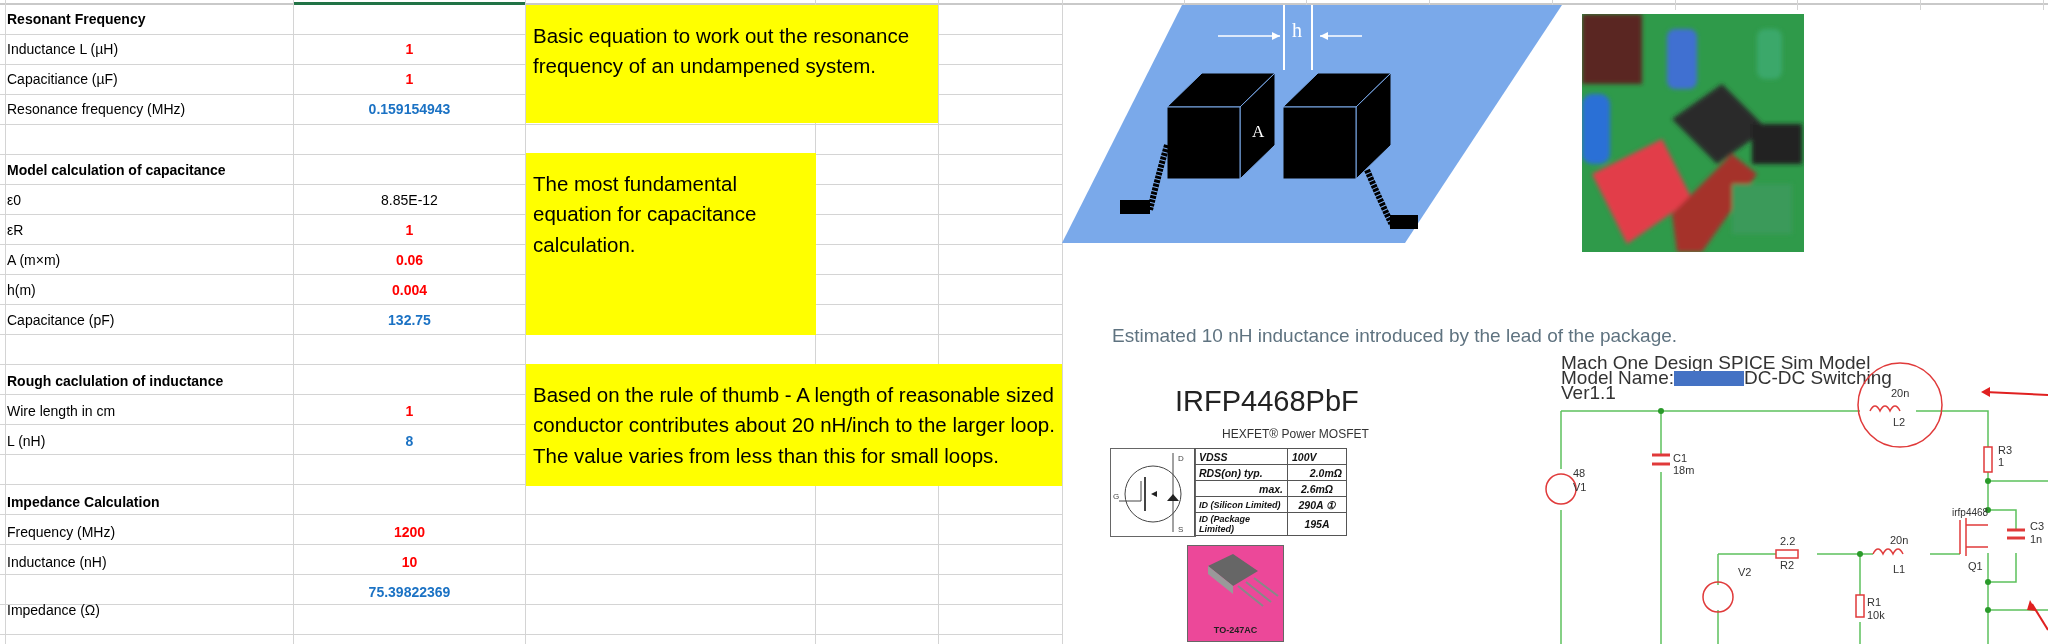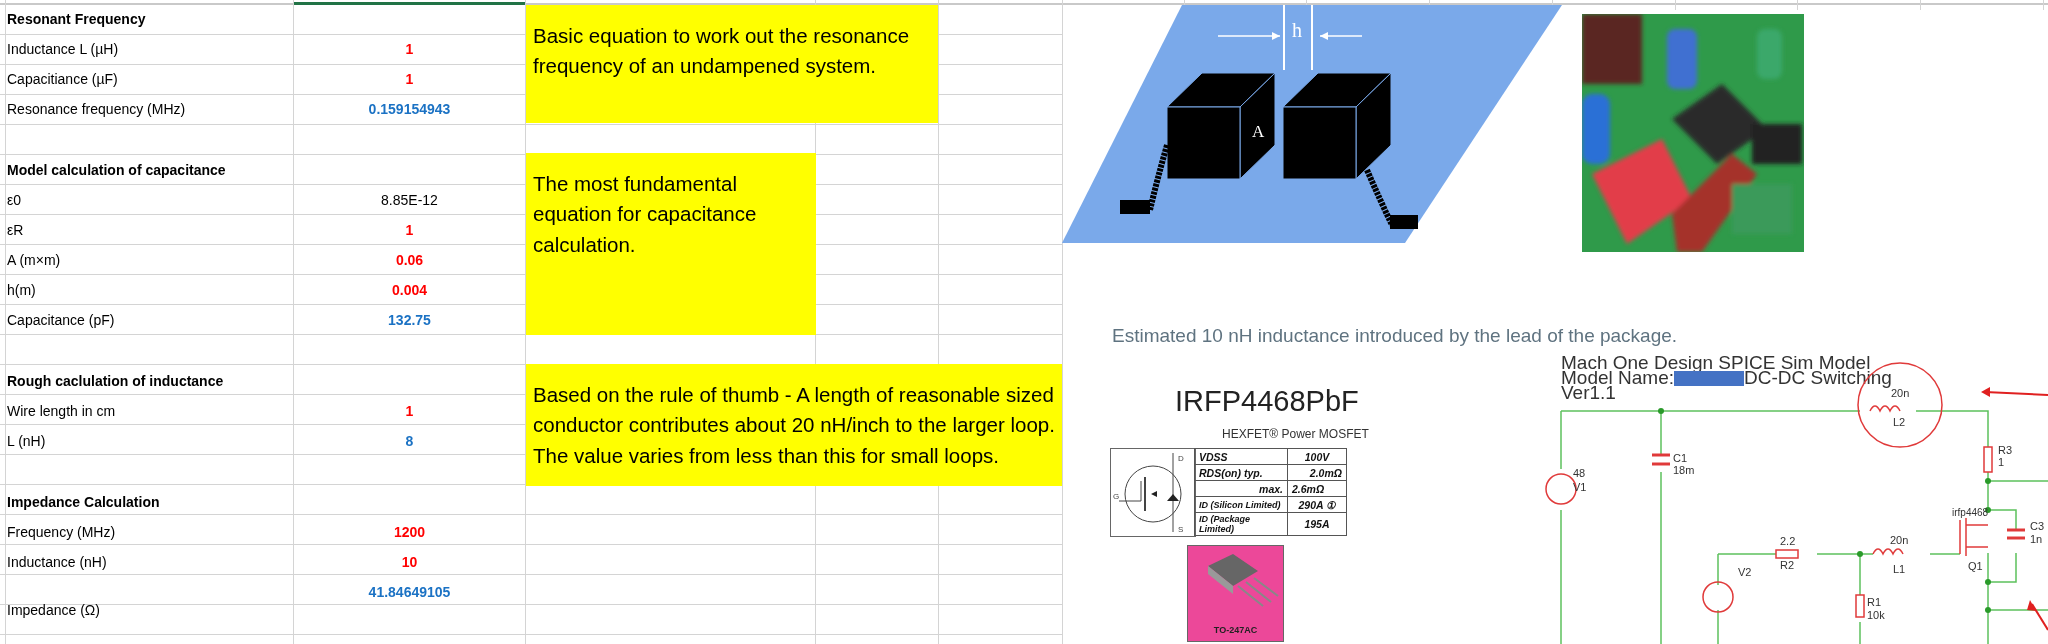--- a/index.html
+++ b/index.html
@@ -102,21 +102,21 @@
 <div class="cell label" style="top:426px">L (nH)</div>
 <div class="cell val blue" style="top:426px">8</div>
 <div class="note" style="left:526px;top:364px;width:536px;height:122px">Based on the rule of thumb - A length of reasonable sized conductor contributes about 20 nH/inch to the larger loop. The value varies from less than this for small loops.</div>
 
 <div class="cell label header" style="top:487px">Impedance Calculation</div>
 <div class="cell label" style="top:517px">Frequency (MHz)</div>
 <div class="cell val red" style="top:517px">1200</div>
 <div class="cell label" style="top:547px">Inductance (nH)</div>
 <div class="cell val red" style="top:547px">10</div>
 <div class="cell label" style="top:595px">Impedance (Ω)</div>
-<div class="cell val blue" style="top:577px">41.84649105</div>
+<div class="cell val blue" style="top:577px">75.39822369</div>
 
 <div class="cell label faded" style="top:637px">Frequency (MHz)</div>
 <div class="cell val faded-red" style="top:637px">1200</div>
 
 <div class="img" style="left:1062px;top:5px;width:500px;height:240px">
   <svg width="500" height="240" viewBox="0 0 500 240">
     <polygon points="120,0 500,0 343,238 0,238" fill="#7aa9ea"></polygon>
     <line x1="222" y1="0" x2="222" y2="65" stroke="#fff" stroke-width="2"></line>
     <line x1="250" y1="0" x2="250" y2="65" stroke="#fff" stroke-width="2"></line>
     <text x="230" y="32" fill="#fff" font-family="Liberation Serif, serif" font-size="20">h</text>
@@ -178,29 +178,29 @@
     <polygon points="40,45 46,42 46,48" fill="#222"></polygon>
     <text x="67" y="12" font-size="8" fill="#444">D</text>
     <text x="67" y="83" font-size="8" fill="#444">S</text>
     <text x="2" y="50" font-size="8" fill="#444">G</text>
   </svg>
 </div>
 <table class="spec" style="left:1194px;top:448px">
   <tbody>
       <tr>
         <td style="width:84px">VDSS</td>
-        <td style="width:50px;text-align:center">100V</td>
+        <td style="width:50px;">100V</td>
       </tr>
   <tr>
         <td>RDS(on) typ.</td>
         <td style="text-align:right">2.0mΩ</td>
       </tr>
   <tr>
         <td style="text-align:right">max.</td>
-        <td style="">2.6mΩ</td>
+        <td style="text-align:center">2.6mΩ</td>
       </tr>
   <tr>
         <td style="font-size:9px">ID (Silicon Limited)</td>
         <td style="text-align:center">290A ①</td>
       </tr>
   <tr>
         <td style="font-size:9px">ID (Package Limited)</td>
         <td style="text-align:center">195A</td>
       </tr>
 </tbody>

